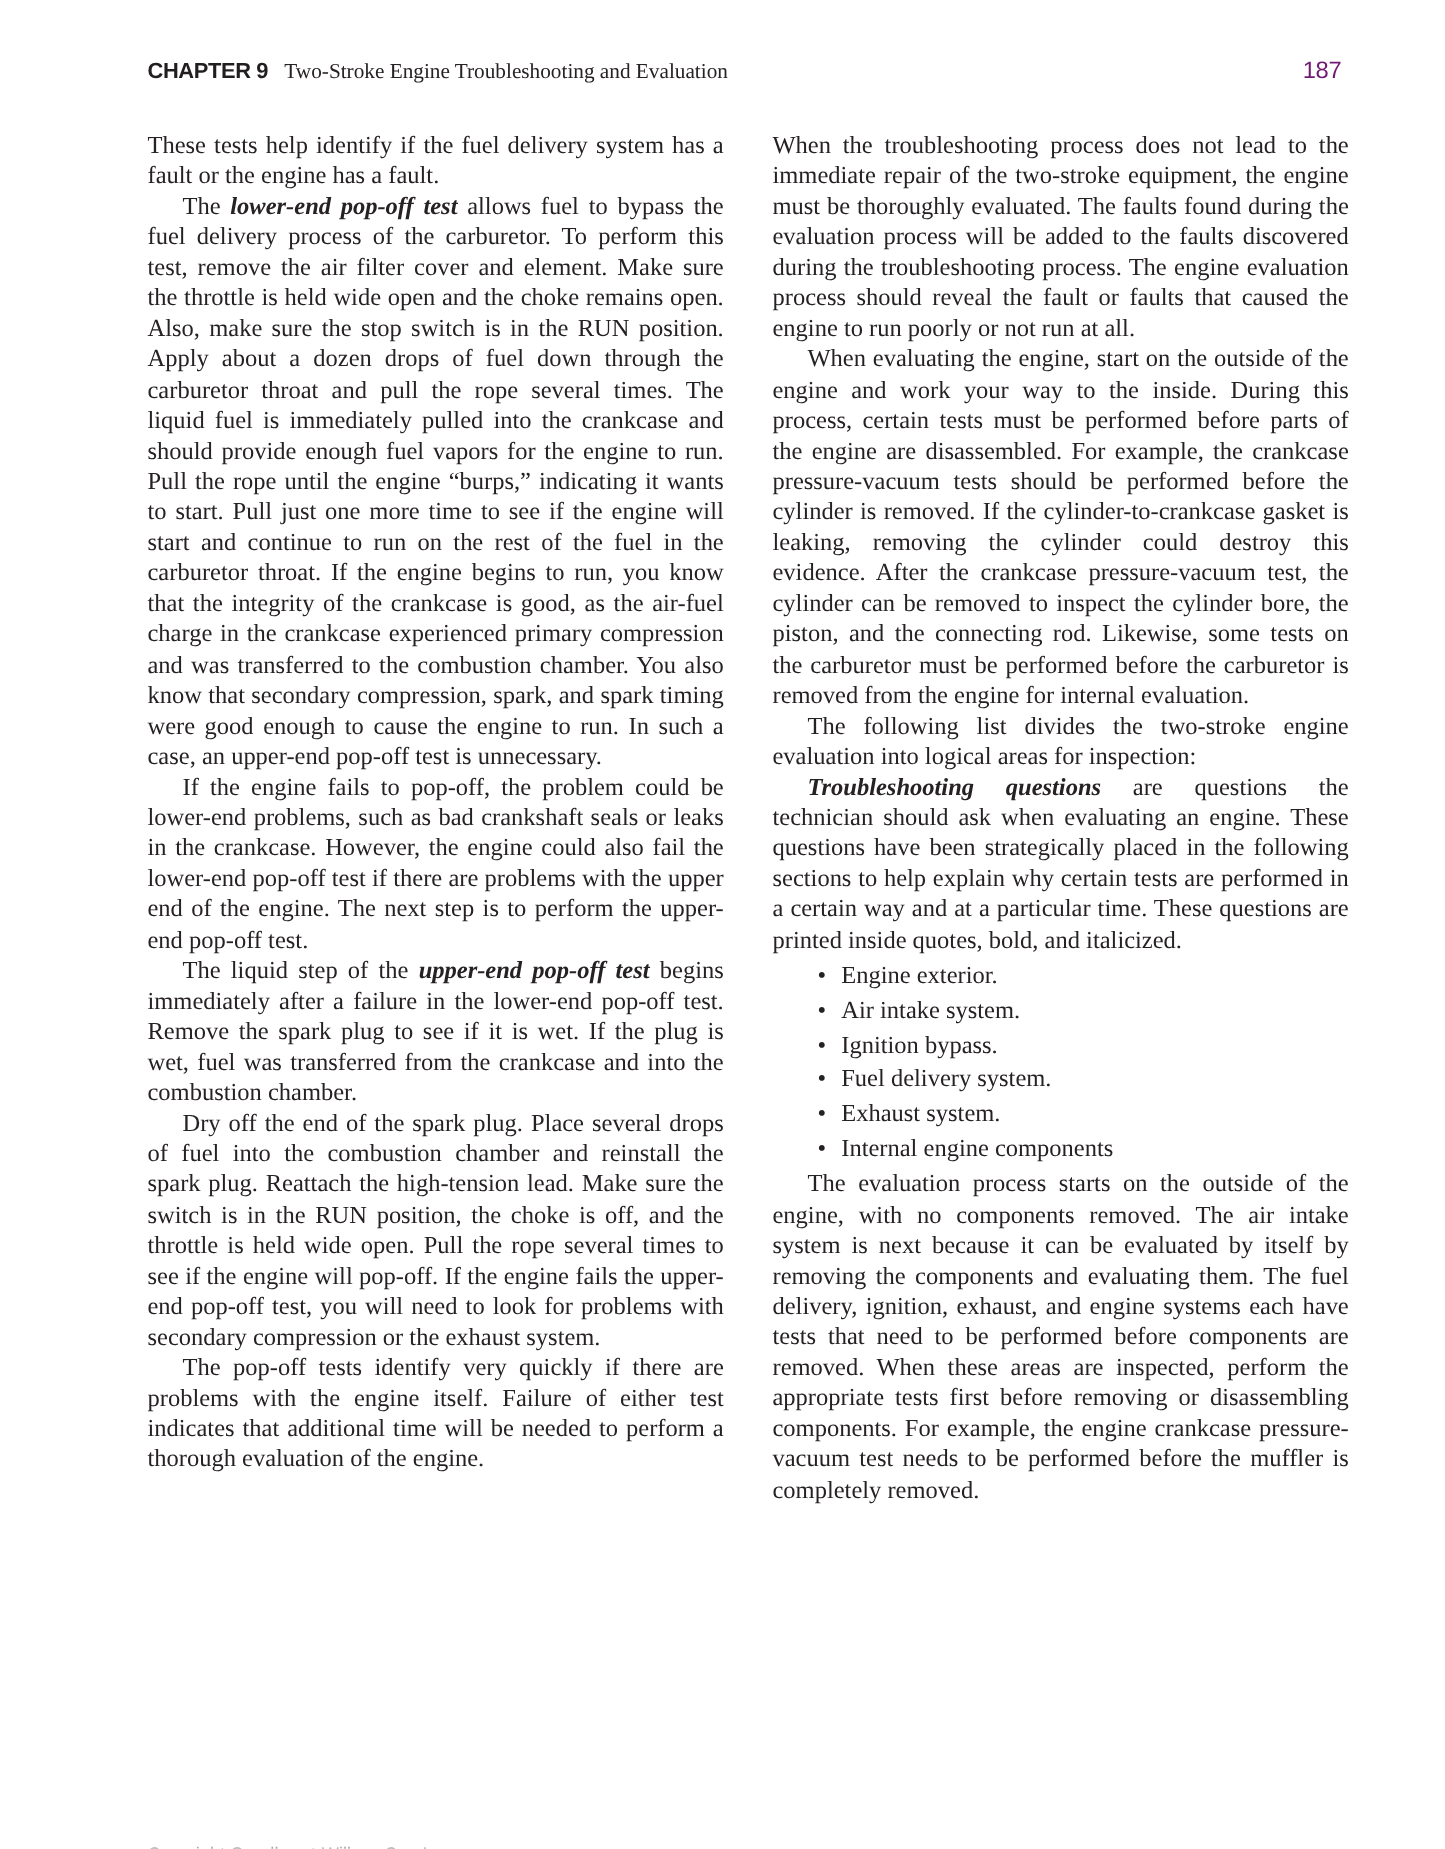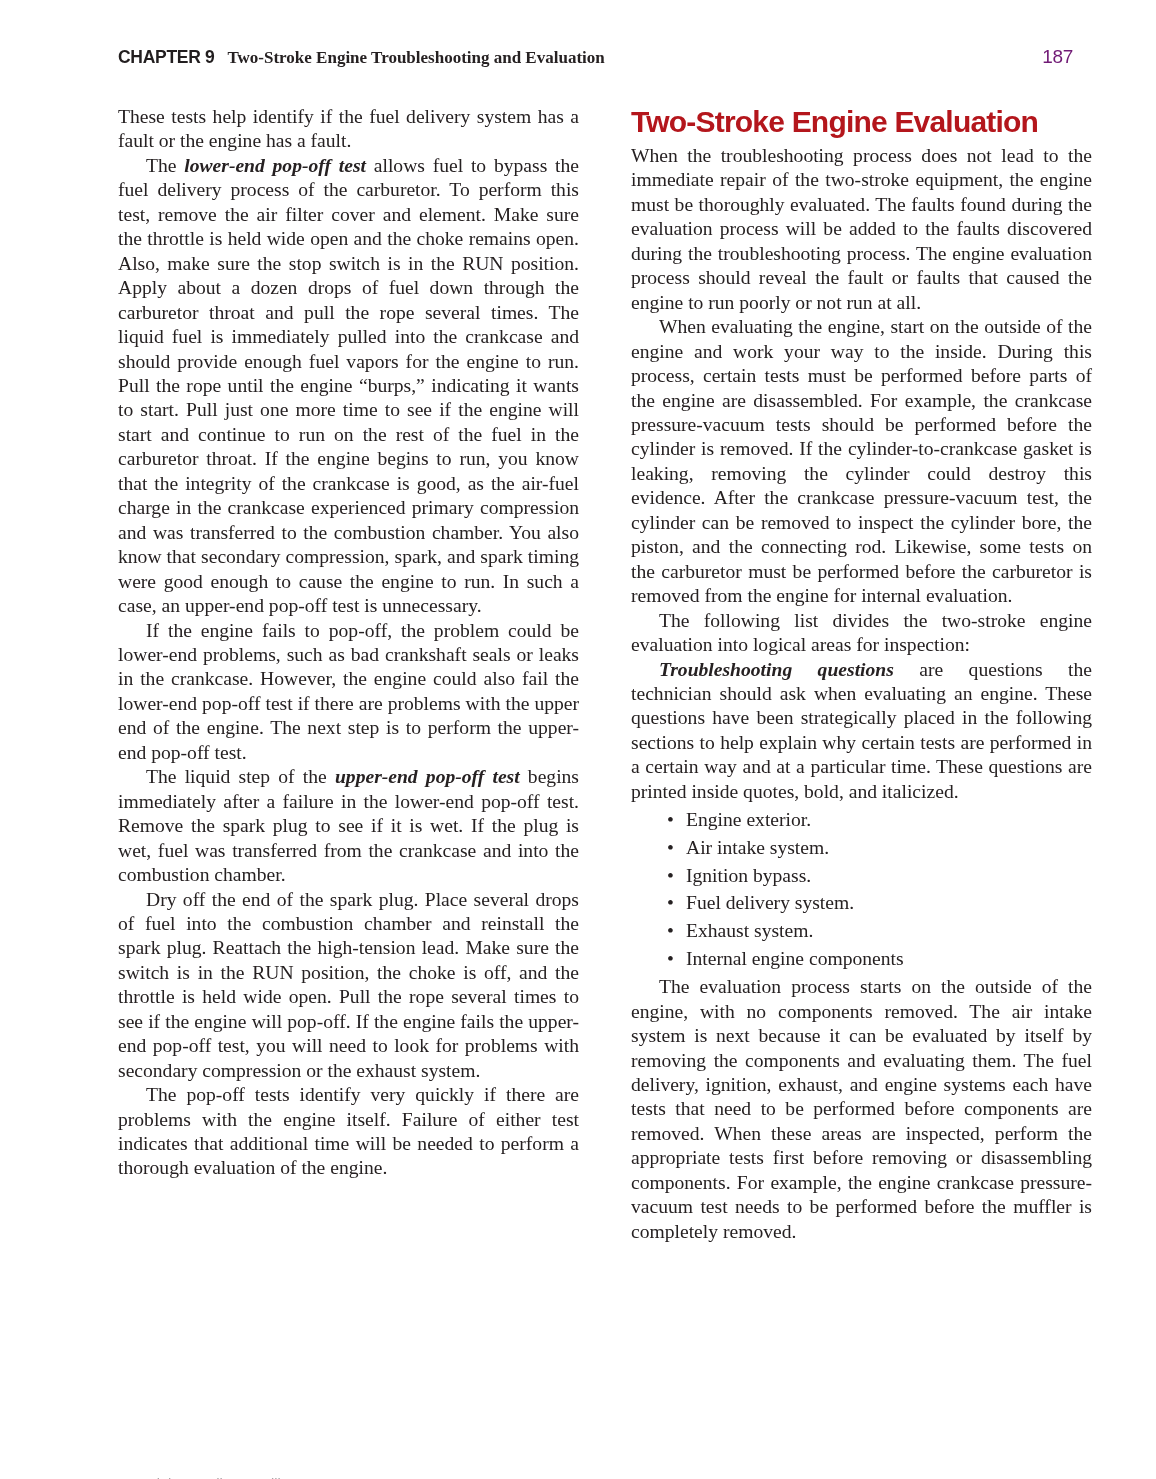--- a/index.html
+++ b/index.html
@@ -18,33 +18,33 @@
     position: absolute;
     top: 46px; left: 118px; width: 955px;
     display: flex; align-items: baseline; justify-content: flex-end;
   }
   .chapter-kicker {
     font-family: "Liberation Sans", sans-serif;
     font-weight: 700; font-size: 17.5px; letter-spacing: -0.3px;
     color: #221e1f; white-space: nowrap;
   }
   .chapter-title {
-    font-size: 17px; margin-left: 13px; color: #262122; white-space: nowrap; font-weight: bold;
+    font-size: 17px; margin-left: 13px; color: #262122; white-space: nowrap;
   }
   .page-number {
     margin-left: auto;
     font-family: "Liberation Sans", sans-serif;
     font-weight: 400; font-size: 19px; letter-spacing: -0.3px;
     color: #701a75;
   }
 
   
   .columns {
     position: absolute; top: 105px; left: 118px;
-    display: flex; gap: 52px;
+    display: flex; gap: 39px;
   }
   .col {
     width: 461px;
     font-size: 19.6px; line-height: 24.45px;
     text-align: justify;
     hyphens: auto; -webkit-hyphens: auto;
   }
   .col p { margin: 0; text-indent: 28px; }
   .col p.no-indent { text-indent: 0; }
   .bi { font-weight: 700; font-style: italic; }
@@ -89,21 +89,20 @@
     <div class="col">
       <p class="no-indent"><span>These tests help identify if the fuel delivery system has a fault or the engine has a fault.</span></p>
       <p><span>The </span><span class="bi">lower-end pop-off test</span><span> allows fuel to bypass the fuel delivery process of the carburetor. To perform this test, remove the air filter cover and element. Make sure the throttle is held wide open and the choke remains open. Also, make sure the stop switch is in the RUN position. Apply about a dozen drops of fuel down through the carburetor throat and pull the rope several times. The liquid fuel is immediately pulled into the crankcase and should provide enough fuel vapors for the engine to run. Pull the rope until the engine “burps,” indicating it wants to start. Pull just one more time to see if the engine will start and continue to run on the rest of the fuel in the carburetor throat. If the engine begins to run, you know that the integrity of the crankcase is good, as the air-fuel charge in the crankcase experienced primary compression and was transferred to the combustion chamber. You also know that secondary compression, spark, and spark timing were good enough to cause the engine to run. In such a case, an upper-end pop-off test is unnecessary.</span></p>
       <p><span>If the engine fails to pop-off, the problem could be lower-end problems, such as bad crankshaft seals or leaks in the crankcase. However, the engine could also fail the lower-end pop-off test if there are problems with the upper end of the engine. The next step is to perform the upper-end pop-off test.</span></p>
       <p><span>The liquid step of the </span><span class="bi">upper-end pop-off test</span><span> begins immediately after a failure in the lower-end pop-off test. Remove the spark plug to see if it is wet. If the plug is wet, fuel was transferred from the crankcase and into the combustion chamber.</span></p>
       <p><span>Dry off the end of the spark plug. Place several drops of fuel into the combustion chamber and reinstall the spark plug. Reattach the high-tension lead. Make sure the switch is in the RUN position, the choke is off, and the throttle is held wide open. Pull the rope several times to see if the engine will pop-off. If the engine fails the upper-end pop-off test, you will need to look for problems with secondary compression or the exhaust system.</span></p>
       <p><span>The pop-off tests identify very quickly if there are problems with the engine itself. Failure of either test indicates that additional time will be needed to perform a thorough evaluation of the engine.</span></p>
     </div>
 
     <div class="col">
-      <h2 class="section-heading">Two-Stroke Engine Evaluation</h2>
       <p class="no-indent"><span>When the troubleshooting process does not lead to the immediate repair of the two-stroke equipment, the engine must be thoroughly evaluated. The faults found during the evaluation process will be added to the faults discovered during the troubleshooting process. The engine evaluation process should reveal the fault or faults that caused the engine to run poorly or not run at all.</span></p>
       <p><span>When evaluating the engine, start on the outside of the engine and work your way to the inside. During this process, certain tests must be performed before parts of the engine are disassembled. For example, the crankcase pressure-vacuum tests should be performed before the cylinder is removed. If the cylinder-to-crankcase gasket is leaking, removing the cylinder could destroy this evidence. After the crankcase pressure-vacuum test, the cylinder can be removed to inspect the cylinder bore, the piston, and the connecting rod. Likewise, some tests on the carburetor must be performed before the carburetor is removed from the engine for internal evaluation.</span></p>
       <p><span>The following list divides the two-stroke engine evaluation into logical areas for inspection:</span></p>
       <p><span class="bi">Troubleshooting questions</span><span> are questions the technician should ask when evaluating an engine. These questions have been strategically placed in the following sections to help explain why certain tests are performed in a certain way and at a particular time. These questions are printed inside quotes, bold, and italicized.</span></p>
       <ul class="bullet-list">
         <li><span class="bullet-dot">•</span><span>Engine exterior.</span></li>
         <li><span class="bullet-dot">•</span><span>Air intake system.</span></li>
         <li><span class="bullet-dot">•</span><span>Ignition bypass.</span></li>
         <li><span class="bullet-dot">•</span><span>Fuel delivery system.</span></li>
         <li><span class="bullet-dot">•</span><span>Exhaust system.</span></li>

